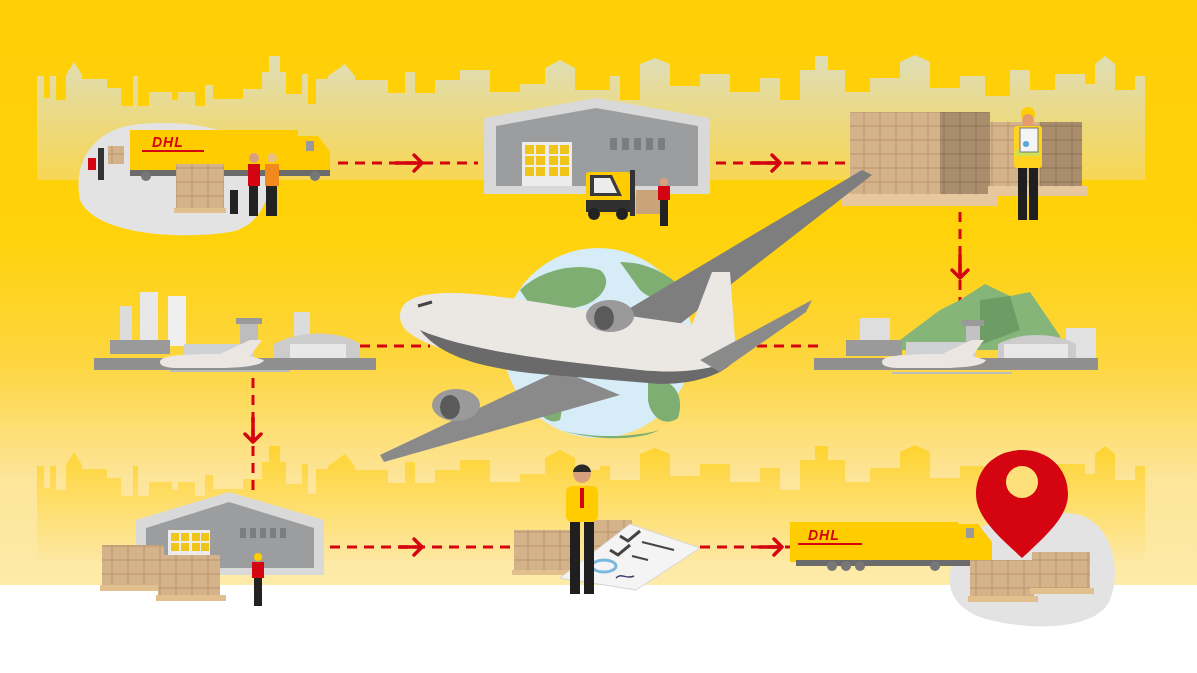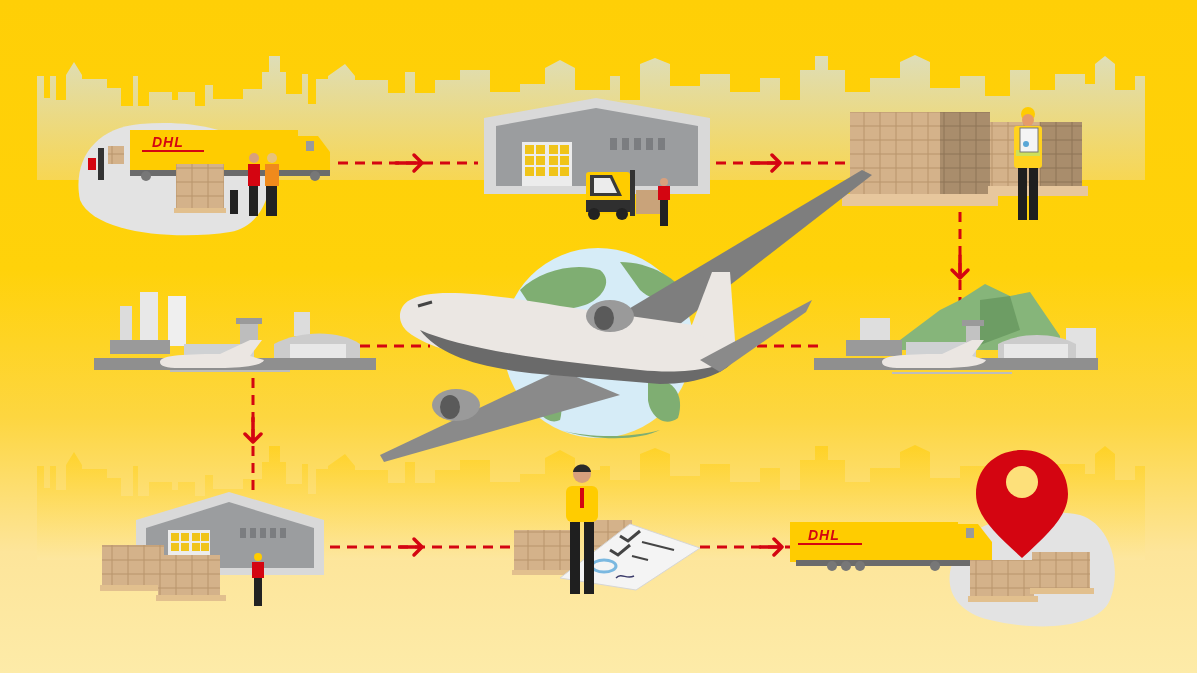--- a/index.html
+++ b/index.html
@@ -1,17 +1,17 @@
 <!DOCTYPE html>
 <html><head>
 <meta charset="utf-8">
 <style>
   html,body{margin:0;padding:0;}
   body{width:1197px;height:673px;overflow:hidden;font-family:"Liberation Sans",sans-serif;}
-  #canvas{position:relative;width:1197px;height:673px;
+  #canvas{position:relative;width:1197px;height:585px;
     background:linear-gradient(180deg,#ffcf06 0%,#ffd20a 40%,#fdd640 62%,#fde59a 82%,#fdeba8 100%);}
   svg{position:absolute;left:0;top:0;}
   .dhl{font-family:"Liberation Sans",sans-serif;font-style:italic;font-weight:900;fill:#d40511;letter-spacing:1px;}
 </style>
 </head>
 <body>
 
 <div id="canvas">
 <svg width="1197" height="673" viewBox="0 0 1197 673">
   <defs>

